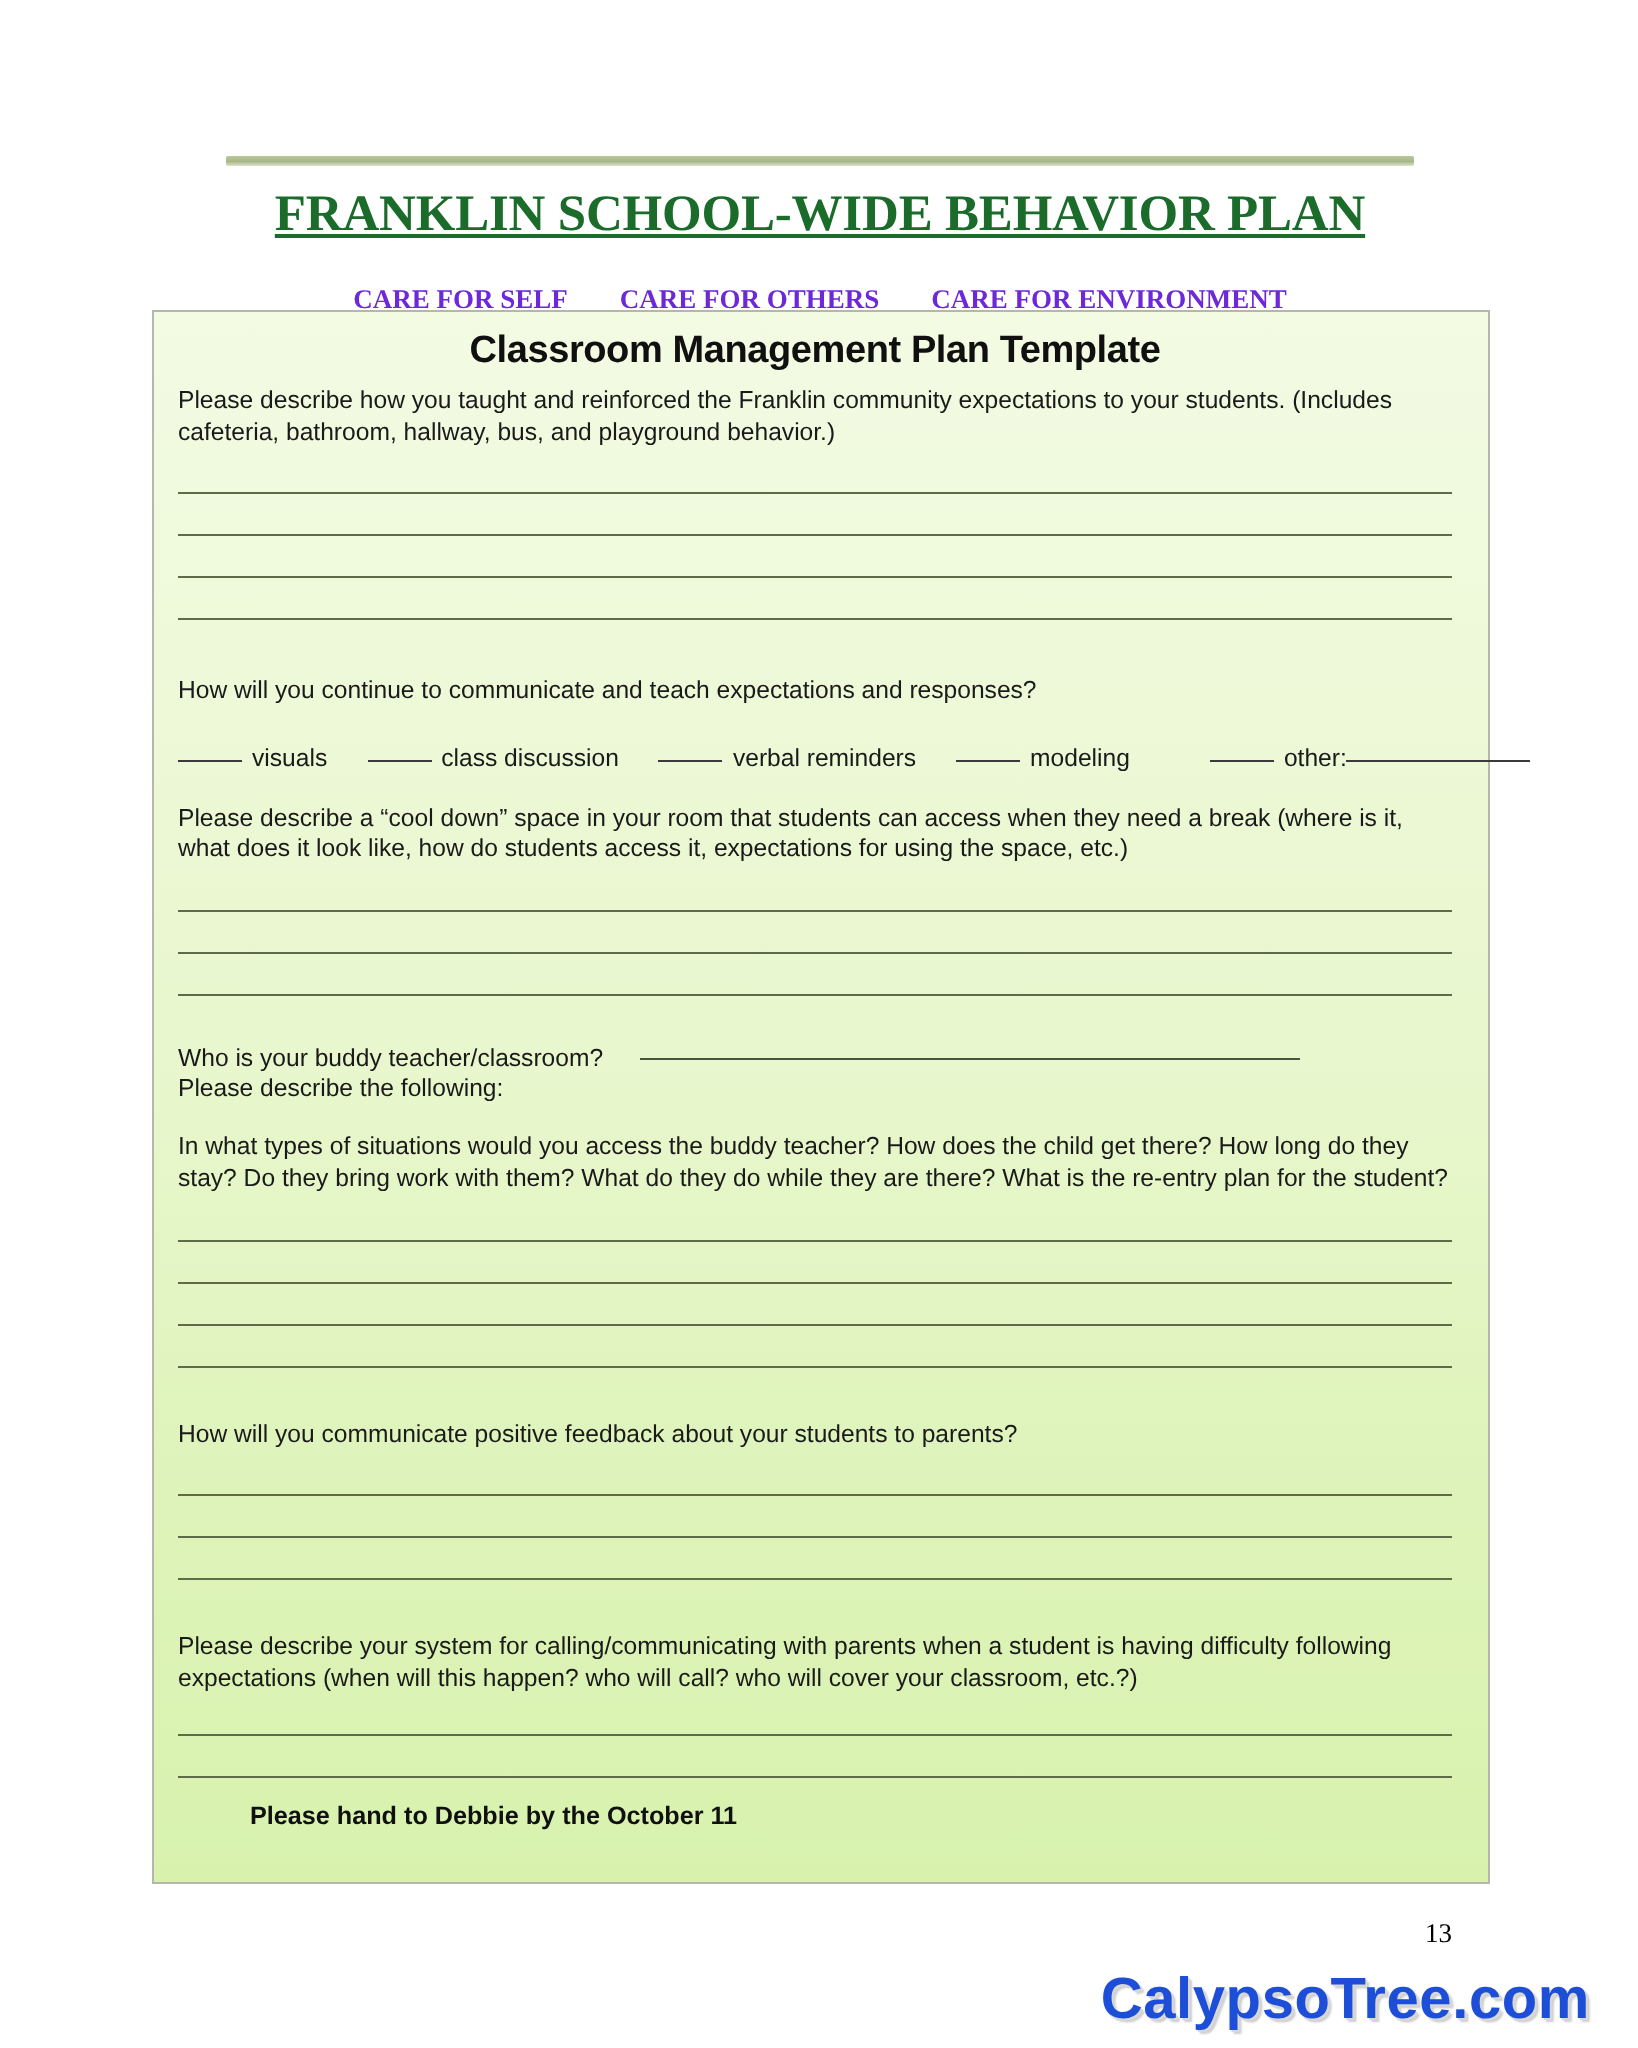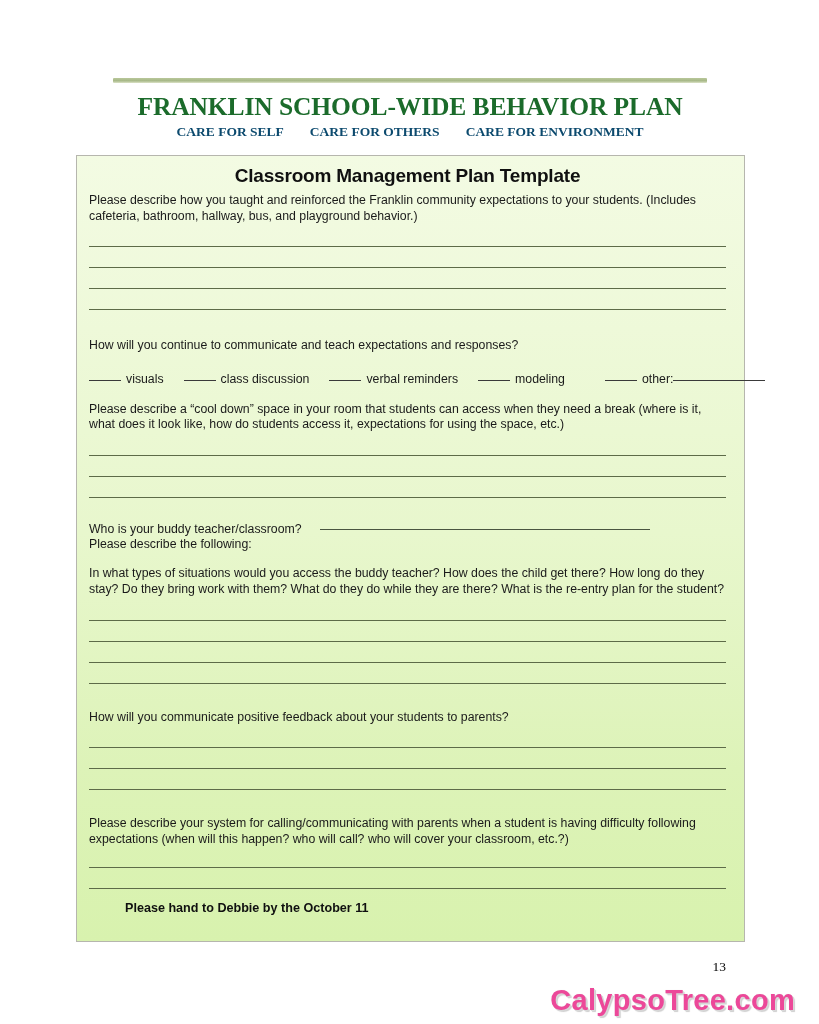--- a/index.html
+++ b/index.html
@@ -38,28 +38,29 @@
   }
   .header-title {
     margin-top: 9px;
     text-align: center;
     font-family: "Liberation Serif", serif;
     font-weight: bold;
     font-size: 25.5px;
     letter-spacing: -0.1px;
     color: #1b6b2b;
     white-space: nowrap;
+    text-decoration: underline;
   }
   .header-subtitle {
-    margin-top: 2px;
+    margin-top: 20px;
     text-align: center;
     font-family: "Liberation Serif", serif;
     font-weight: bold;
     font-size: 13.5px;
-    color: #0c4a6e;
+    color: #6d28d9;
     white-space: nowrap;
   }
   .header-subtitle span.gap {
     display: inline-block;
     width: 26px;
   }
 
   
   .panel {
     position: absolute;
@@ -160,21 +161,21 @@
   }
 
   
   .watermark {
     position: absolute;
     right: 24px;
     top: 984px;
     font-family: "Liberation Sans", sans-serif;
     font-size: 29px;
     font-weight: bold;
-    color: #ec4899;
+    color: #1d4ed8;
     letter-spacing: 0.3px;
     text-shadow:
        1px 1px 0 #d8d8d8,
        2px 2px 1px #cfcfcf,
        0 0 1px #e6e6e6;
   }
 </style>
 </head>
 <body>
 

